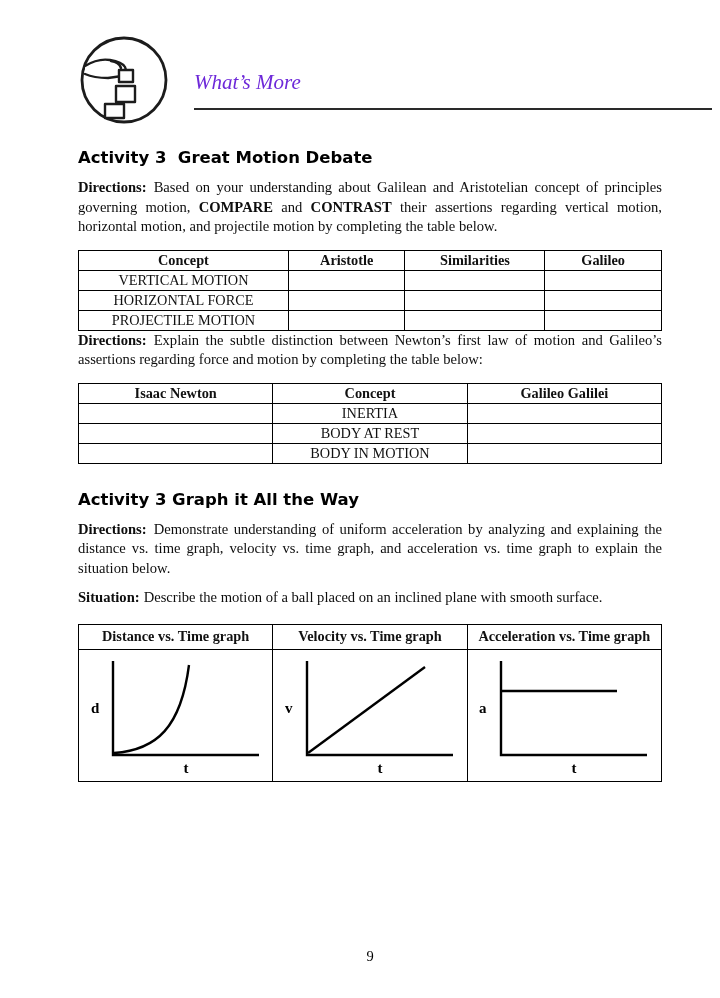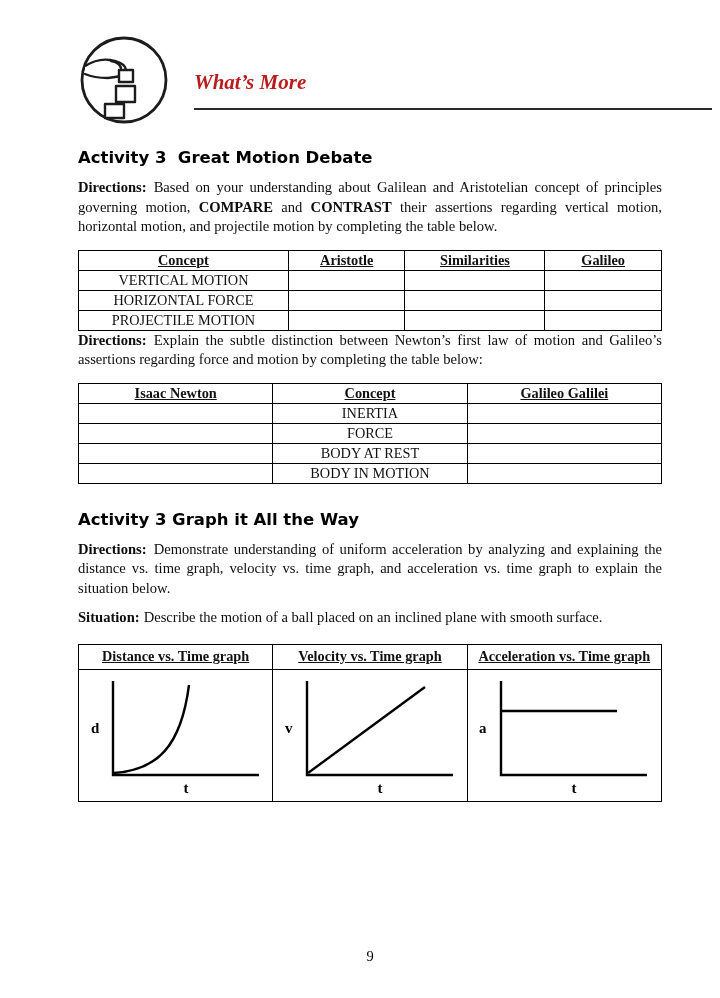--- a/index.html
+++ b/index.html
@@ -13,21 +13,21 @@
   
   .header-row { display:flex; align-items:flex-start; }
   .icon-wrap { flex:0 0 92px; width:92px; height:92px; }
   .title-area {
     flex:1; margin-left:24px; margin-right:-50px;
     padding-top:36px; padding-bottom:13px;
     border-bottom:2px solid #2a2a2a;
   }
   .section-title {
     font-family:"Liberation Serif", serif;
-    font-weight:bold; font-style:italic; font-size:21px; color:#b91c1c;
+    font-weight:normal; font-style:italic; font-size:21px; color:#6d28d9;
   }
 
   
   .activity-title {
     font-family:"DejaVu Sans", sans-serif;
     font-weight:bold; font-size:16.5px; color:#000;
     margin-top:26px; margin-bottom:11px; white-space:pre-wrap;
   }
   .activity-title.first { margin-top:22px; }
 
@@ -38,21 +38,21 @@
   }
   .dir-label { margin-right:7px; }
   .sit-label { margin-right:4px; }
 
   
   .tbl { width:100%; border-collapse:collapse; margin-top:13px; }
   .tbl th, .tbl td {
     border:1px solid #000; height:20px; padding:0 4px;
     font-size:14.3px; vertical-align:middle;
   }
-  .tbl th { font-weight:bold; text-align:center;text-decoration:underline; }
+  .tbl th { font-weight:bold; text-align:center; }
   td.rowlabel, td.concept { font-weight:normal; text-align:center; }
   td.blank { background:#fff; }
 
   .c36 { width:36%; } .c20 { width:20%; } .c24 { width:24%; }
   .c33 { width:33.33%; }
 
   .tbl3 { margin-top:16px; }
   .tbl3 th { height:auto; padding:3px 4px; line-height:1.25; }
   .tbl3 td.graph-cell { height:132px; padding:2px 2px 2px 2px; vertical-align:bottom; }
 
@@ -148,25 +148,20 @@
       <tr>
         <th>Isaac Newton</th>
         <th>Concept</th>
         <th>Galileo Galilei</th>
       </tr>
     </thead>
     <tbody>
       <tr>
         <td class="blank"></td>
         <td class="concept">INERTIA</td>
-        <td class="blank"></td>
-      </tr>
-      <tr>
-        <td class="blank"></td>
-        <td class="concept">FORCE</td>
         <td class="blank"></td>
       </tr>
       <tr>
         <td class="blank"></td>
         <td class="concept">BODY AT REST</td>
         <td class="blank"></td>
       </tr>
       <tr>
         <td class="blank"></td>
         <td class="concept">BODY IN MOTION</td>

